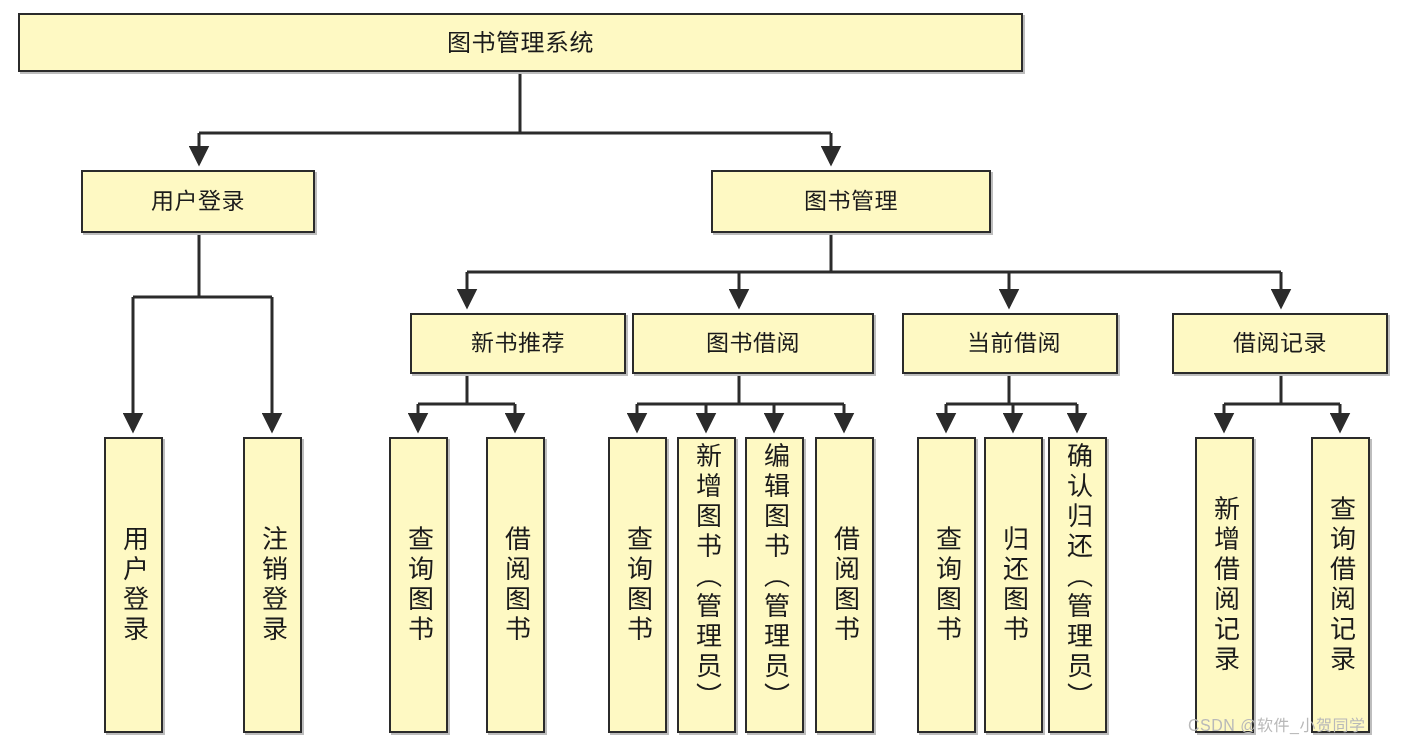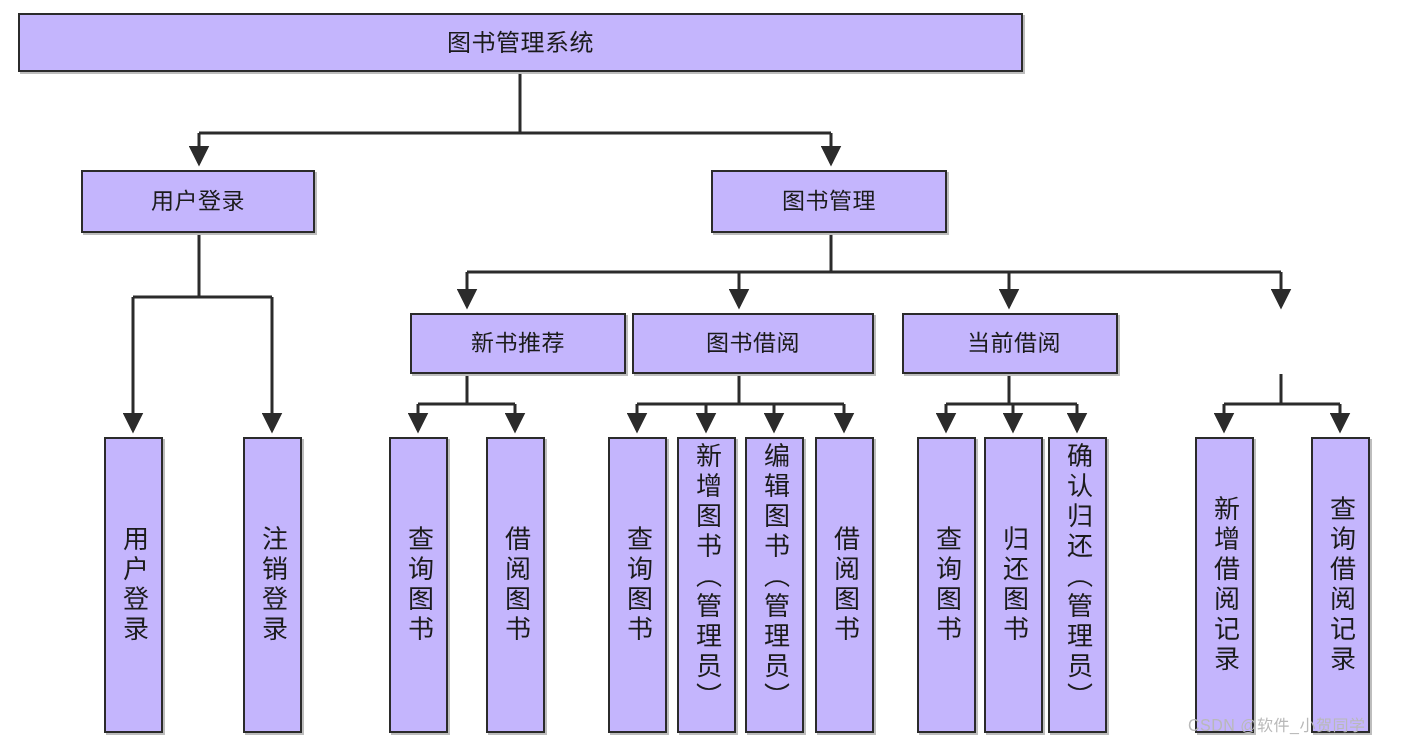--- a/index.html
+++ b/index.html
@@ -20,21 +20,21 @@
     position: absolute;
     left: 0;
     top: 0;
     width: 1405px;
     height: 747px;
     pointer-events: none;
   }
   .node {
     position: absolute;
     box-sizing: border-box;
-    background: #c4b5fd;
+    background: #fef9c3;
     border: 2px solid #2b2b2b;
     display: flex;
     align-items: center;
     justify-content: center;
     color: #1b1b1b;
     z-index: 2;
   }
   .node.shadowed {
     box-shadow: 2px 2px 0 0 #bdbdbd;
   }
@@ -143,33 +143,36 @@
     </g>
   </svg>
 
   <div class="node horiz root shadowed" style="left:18px; top:13px; width:1005px; height:59px;">
     <span class="node-label">图书管理系统</span>
   </div>
 
   <div class="node horiz shadowed" style="left:81px; top:170px; width:234px; height:63px;">
     <span class="node-label">用户登录</span>
   </div>
-  <div class="node horiz shadowed" style="left:711px; top:170px; width:236px; height:63px;">
+  <div class="node horiz shadowed" style="left:711px; top:170px; width:280px; height:63px;">
     <span class="node-label">图书管理</span>
   </div>
 
   <div class="node horiz shadowed" style="left:362px; top:313px; width:216px; height:61px;margin-left:48px;">
     <span class="node-label">新书推荐</span>
   </div>
   <div class="node horiz shadowed" style="left:632px; top:313px; width:242px; height:61px;">
     <span class="node-label">图书借阅</span>
   </div>
   <div class="node horiz shadowed" style="left:902px; top:313px; width:216px; height:61px;padding-left:8px;">
     <span class="node-label">当前借阅</span>
   </div>
+  <div class="node horiz shadowed" style="left:1172px; top:313px; width:216px; height:61px;">
+    <span class="node-label">借阅记录</span>
+  </div>
 
   <div class="node vert mid-text shadowed" style="left:104px; top:437px; width:59px; height:296px;">
     <span class="node-label">用户登录</span>
   </div>
   <div class="node vert mid-text shadowed" style="left:243px; top:437px; width:59px; height:296px;">
     <span class="node-label">注销登录</span>
   </div>
 
   <div class="node vert mid-text shadowed" style="left:389px; top:437px; width:59px; height:296px;">
     <span class="node-label">查询图书</span>

